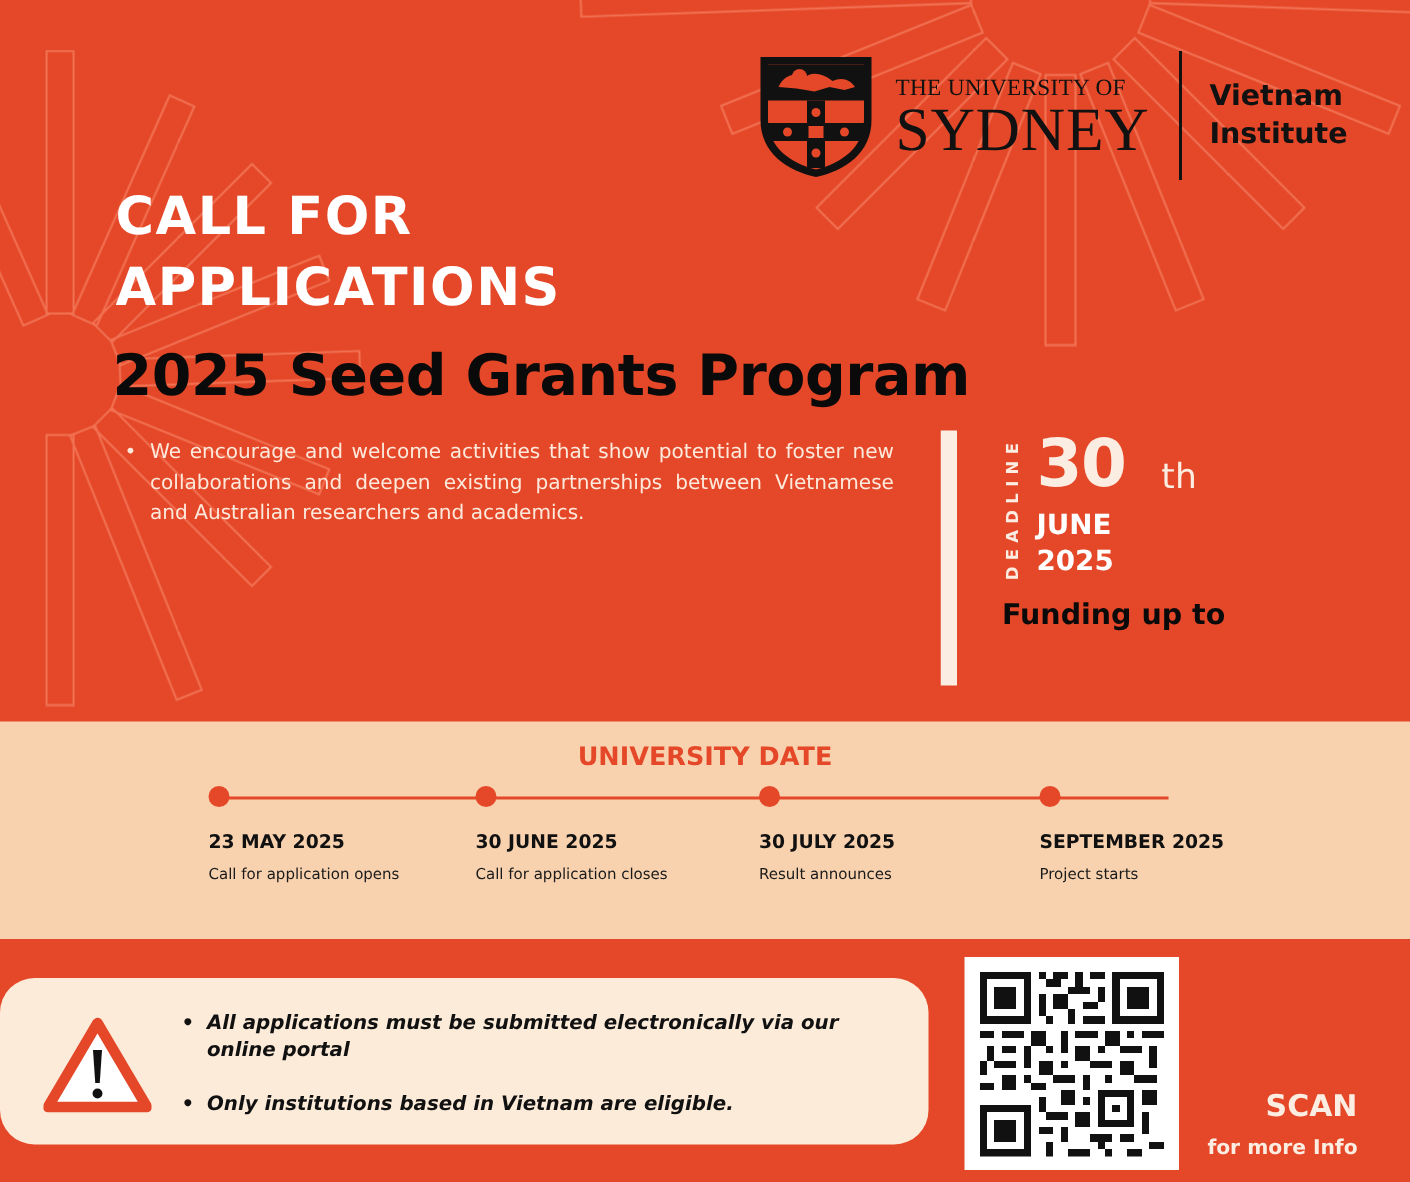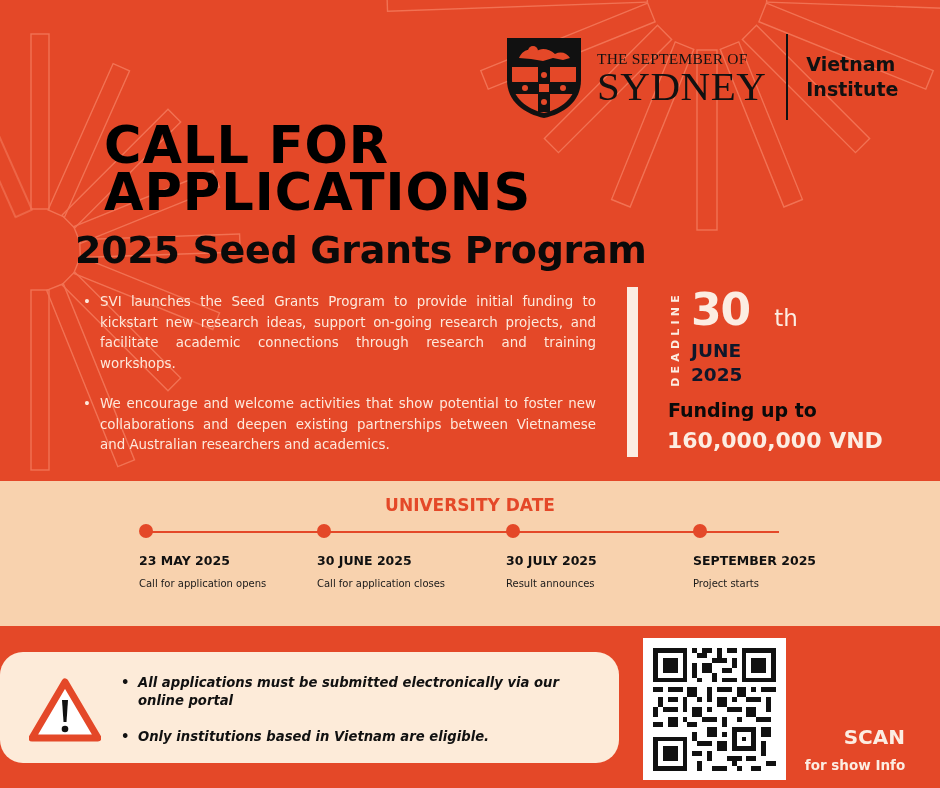--- a/index.html
+++ b/index.html
@@ -11,35 +11,35 @@
   
   .logo { position: absolute; left: 503px; top: 34px; height: 86px; display: flex; align-items: center; }
   .crest { width: 82px; height: 86px; }
   .uni { margin-left: 12px; color: #111; font-family: "Liberation Serif", "DejaVu Serif", serif; line-height: 1; }
   .uni .small { font-size: 15.5px; letter-spacing: 0.2px; display: block; margin-top: 4px; }
   .uni .big { font-size: 41px; letter-spacing: 0.5px; display: block; margin-top: -1px; }
   .logo-divider { width: 2px; height: 86px; background: #111; margin-left: 20px; }
   .inst { margin-left: 18px; font-family: "DejaVu Sans", sans-serif; font-weight: bold; color: #111; font-size: 19px; line-height: 25px; }
 
   
-  .title-cfa { position: absolute; left: 77px; top: 122px; color: #000000; font-family: "DejaVu Sans", sans-serif; font-weight: bold; font-size: 51px; line-height: 47px; letter-spacing: 1px; margin-left: 27px; }
+  .title-cfa { position: absolute; left: 77px; top: 122px; color: #ffffff; font-family: "DejaVu Sans", sans-serif; font-weight: bold; font-size: 35px; line-height: 47px; letter-spacing: 1px; }
   .title-seed { position: absolute; left: 75px; top: 224px; color: #0a0a0a; font-family: "DejaVu Sans", sans-serif; font-weight: bold; font-size: 38px; line-height: 52px; letter-spacing: -0.3px; }
 
   
   .intro { position: absolute; left: 80px; top: 292px; width: 516px; color: #fde9dc; font-family: "DejaVu Sans", sans-serif; font-size: 13.4px; line-height: 20.5px; list-style: none; }
   .intro li { position: relative; padding-left: 20px; text-align: justify; margin-bottom: 20px; }
   .intro li::before { content: "•"; position: absolute; left: 3px; top: 0; }
 
   
   .deadline-bar { position: absolute; left: 627px; top: 287px; width: 11px; height: 170px; background: #fcede2; }
   .deadline-vert { position: absolute; left: 666px; top: 292px; width: 18px; height: 94px; }
   .deadline-vert span { position: absolute; left: 50%; top: 50%; transform: translate(-50%,-50%) rotate(-90deg); white-space: nowrap; color: #fcede2; font-family: "DejaVu Sans", sans-serif; font-weight: bold; font-size: 11px; letter-spacing: 4.2px; }
   .day { position: absolute; left: 691px; top: 285px; color: #fcede2; font-family: "DejaVu Sans", sans-serif; font-weight: bold; font-size: 44px; line-height: 50px; letter-spacing: -1px; }
   .day sup { font-size: 23px; font-weight: normal; vertical-align: top; position: relative; top: 8px; margin-left: 24px; letter-spacing: 0; }
-  .month { position: absolute; left: 691px; top: 339px; color: #0f172a; font-family: "DejaVu Sans", sans-serif; font-weight: bold; font-size: 18.5px; line-height: 24px; }
+  .month { position: absolute; left: 691px; top: 339px; color: #ffffff; font-family: "DejaVu Sans", sans-serif; font-weight: bold; font-size: 18.5px; line-height: 24px; }
   .funding-label { position: absolute; left: 668px; top: 397px; color: #0a0a0a; font-family: "DejaVu Sans", sans-serif; font-weight: bold; font-size: 19px; line-height: 26px; }
   .funding-amount { position: absolute; left: 667px; top: 426px; color: #fcede2; font-family: "DejaVu Sans", sans-serif; font-weight: bold; font-size: 22px; line-height: 30px; }
 
   
   .dates-band { position: absolute; left: 0; top: 481px; width: 940px; height: 145px; background: #f8d2ae; }
   .dates-title { position: absolute; left: 0; width: 940px; top: 13px; text-align: center; color: #e44828; font-family: "DejaVu Sans", sans-serif; font-weight: bold; font-size: 17px; line-height: 22px; }
   .timeline-line { position: absolute; left: 145px; top: 50px; width: 634px; height: 2px; background: #e44828; }
   .tl-item { position: absolute; top: 0; width: 170px; }
   .tl-dot { position: absolute; top: 43px; width: 14px; height: 14px; border-radius: 50%; background: #e44828; }
   .tl-date { position: absolute; top: 71px; left: 0; white-space: nowrap; color: #111; font-family: "DejaVu Sans", sans-serif; font-weight: bold; font-size: 12.5px; line-height: 18px; }
@@ -104,52 +104,50 @@
       <rect x="9" y="48" width="64" height="12" fill="#111"></rect>
       <rect x="36" y="50" width="10" height="8" fill="#e44828"></rect>
       <g fill="#e44828">
         <circle cx="41" cy="41" r="3"></circle>
         <circle cx="41" cy="68" r="3"></circle>
         <circle cx="22" cy="54" r="3"></circle>
         <circle cx="60" cy="54" r="3"></circle>
       </g>
     </svg>
     <div class="uni">
-      <span class="small">THE SEPTEMBER OF</span>
+      <span class="small">THE UNIVERSITY OF</span>
       <span class="big">SYDNEY</span>
     </div>
     <div class="logo-divider"></div>
     <div class="inst">
       <div>Vietnam</div>
       <div>Institute</div>
     </div>
   </div>
 
   <div class="title-cfa">
     <div>CALL FOR</div>
     <div>APPLICATIONS</div>
   </div>
   <div class="title-seed">2025 Seed Grants Program</div>
 
   <ul class="intro">
-    <li>SVI launches the Seed Grants Program to provide initial funding to kickstart new research ideas, support on-going research projects, and facilitate academic connections through research and training workshops.</li>
     <li>We encourage and welcome activities that show potential to foster new collaborations and deepen existing partnerships between Vietnamese and Australian researchers and academics.</li>
   </ul>
 
   <div class="deadline-bar"></div>
   <div class="deadline-vert">
     <span>DEADLINE</span>
   </div>
   <div class="day"><span>30</span><sup>th</sup></div>
   <div class="month">
     <div>JUNE</div>
     <div>2025</div>
   </div>
   <div class="funding-label">Funding up to</div>
-  <div class="funding-amount">160,000,000 VND</div>
 
   <div class="dates-band">
     <div class="dates-title">UNIVERSITY DATE</div>
     <div class="timeline-line"></div>
 
     <div class="tl-item" style="left:139px">
       <div class="tl-dot" style="left:0"></div>
       <div class="tl-date">23 MAY 2025</div>
       <div class="tl-desc" style="width:140px">Call for application opens</div>
     </div>
@@ -249,15 +247,15 @@
           <rect x="23" y="23" width="2" height="1"></rect>
           <rect x="9" y="23" width="1" height="2"></rect>
         <rect x="12" y="24" width="3" height="1"></rect>
           <rect x="17" y="24" width="1" height="1"></rect>
           <rect x="20" y="24" width="2" height="1"></rect>
           <rect x="16" y="23" width="1" height="1"></rect>
       </g>
     </svg>
   </div>
   <div class="scan">SCAN</div>
-  <div class="scan-sub">for show Info</div>
+  <div class="scan-sub">for more Info</div>
 
 </div>
 
 </body></html>

